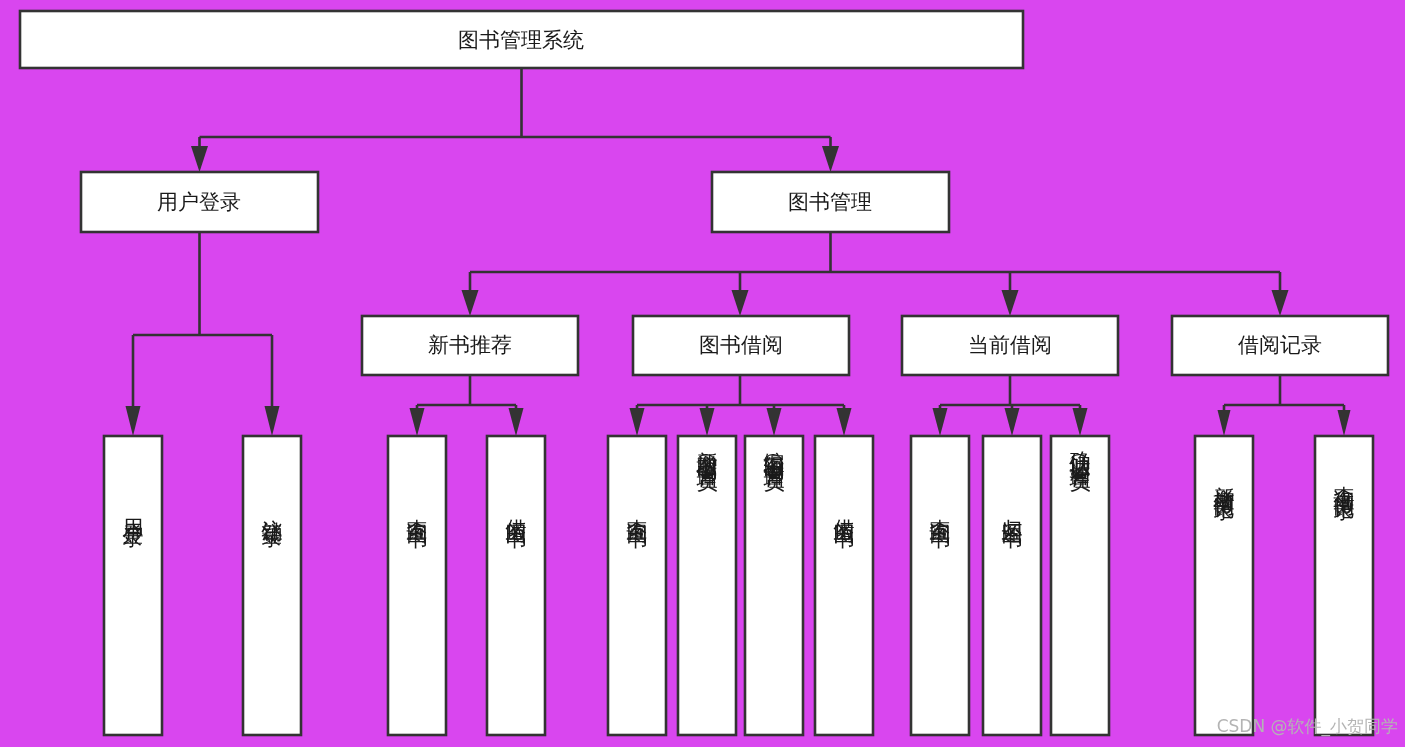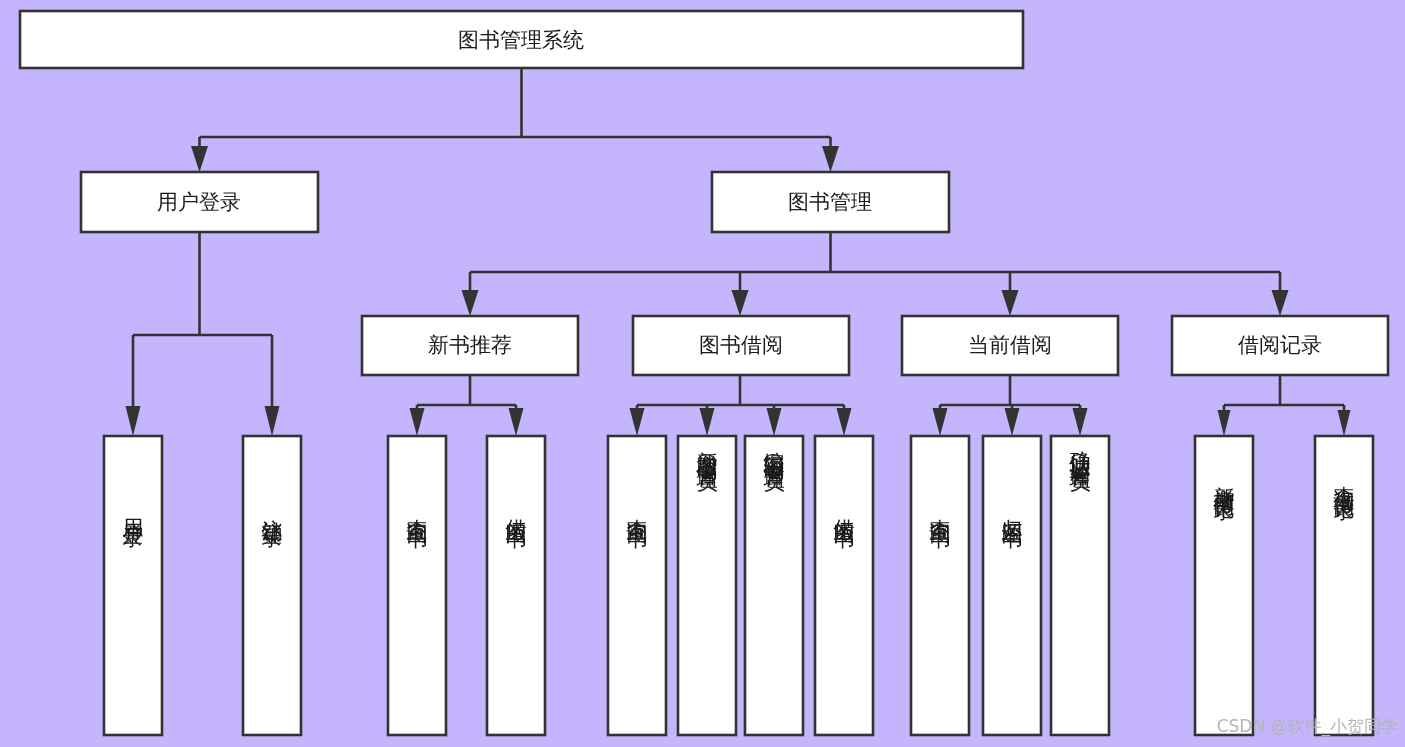--- a/index.html
+++ b/index.html
@@ -8,21 +8,21 @@
     padding: 0;
     background: #ffffff;
   }
   body {
     font-family: "DejaVu Sans", "Liberation Sans", sans-serif;
   }
   #diagram-root {
     position: relative;
     width: 1405px;
     height: 747px;
-    background: #c4b5fd;
+    background: #d946ef;
     overflow: hidden;
   }
   svg#flow-svg {
     position: absolute;
     left: 0;
     top: 0;
     width: 1405px;
     height: 747px;
     display: block;
   }

